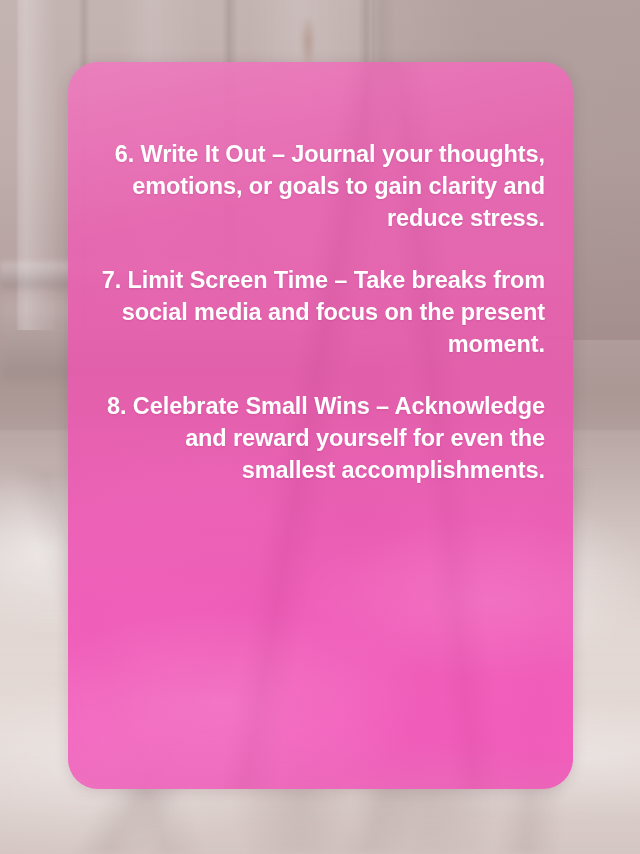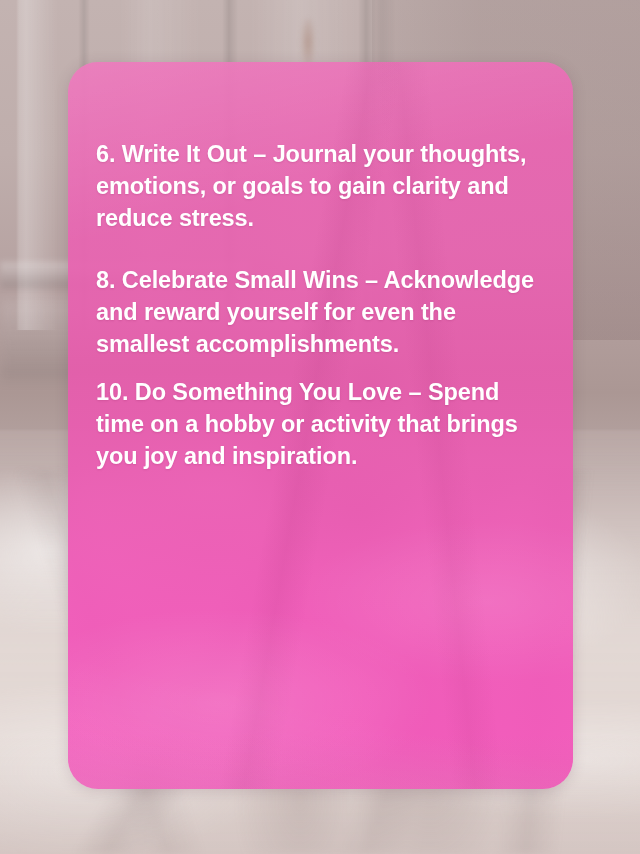--- a/index.html
+++ b/index.html
@@ -145,32 +145,32 @@
       radial-gradient(ellipse 260px 110px at 420px 540px, rgba(255,255,255,.10), rgba(255,255,255,0) 74%),
       linear-gradient(100deg, rgba(160,40,110,0) 44%, rgba(160,40,110,.10) 48%, rgba(160,40,110,0) 53%),
       linear-gradient(84deg,  rgba(160,40,110,0) 66%, rgba(160,40,110,.08) 70%, rgba(160,40,110,0) 75%);
     pointer-events: none;
   }
 
   .card-body {
     position: relative;
     z-index: 2;
     padding: 76px 28px 0 28px;
-    text-align: left;
+    text-align: right;
   }
   .tip {
     margin: 0 0 30px 0;
     color: #ffffff;
     font-size: 23.5px;
     font-weight: bold;
     line-height: 32px;
     letter-spacing: -0.1px;
     text-shadow: 0 1px 2px rgba(150,40,100,.22);
   }
-  .tip.tight { margin-bottom: 16px; }
+  .tip.tight { margin-bottom: 0; }
 
   
   .bg-bottom-shade {
     position: absolute;
     left: 0; right: 0; bottom: 0; height: 120px;
     background: linear-gradient(180deg, rgba(170,146,144,0), rgba(170,146,144,.18));
     pointer-events: none;
   }
 </style>
 </head>
@@ -187,19 +187,19 @@
     <div class="bg-bedding"></div>
     <div class="bg-folds"></div>
     <div class="bg-silhouette"></div>
   </div>
 
   <div class="card">
     <div class="card-sheen"></div>
 
     <div class="card-body">
       <p class="tip">6. Write It Out – Journal your thoughts, emotions, or goals to gain clarity and reduce stress.</p>
+      <p class="tip">7. Limit Screen Time – Take breaks from social media and focus on the present moment.</p>
       <p class="tip tight">8. Celebrate Small Wins – Acknowledge and reward yourself for even the smallest accomplishments.</p>
-      <p class="tip">10. Do Something You Love – Spend time on a hobby or activity that brings you joy and inspiration.</p>
     </div>
   </div>
 
   <div class="bg-bottom-shade"></div>
 </div>
 
 </body></html>

